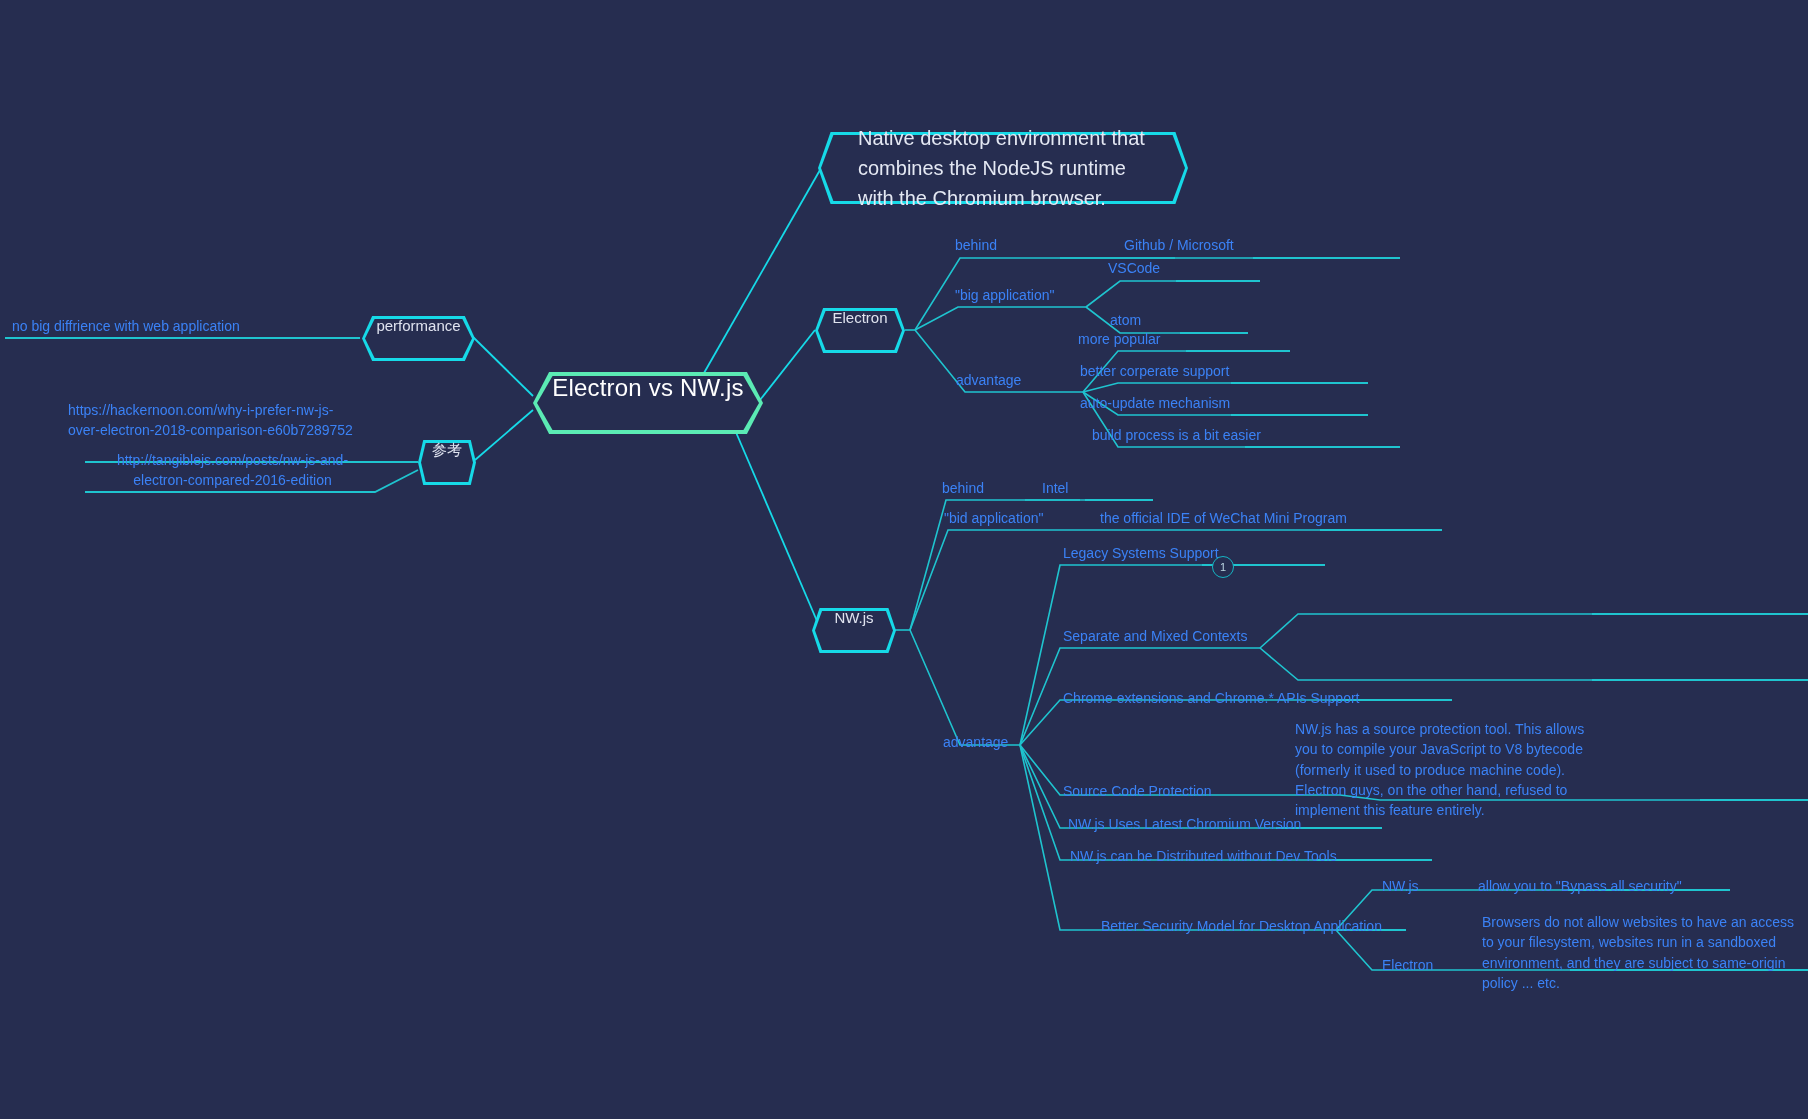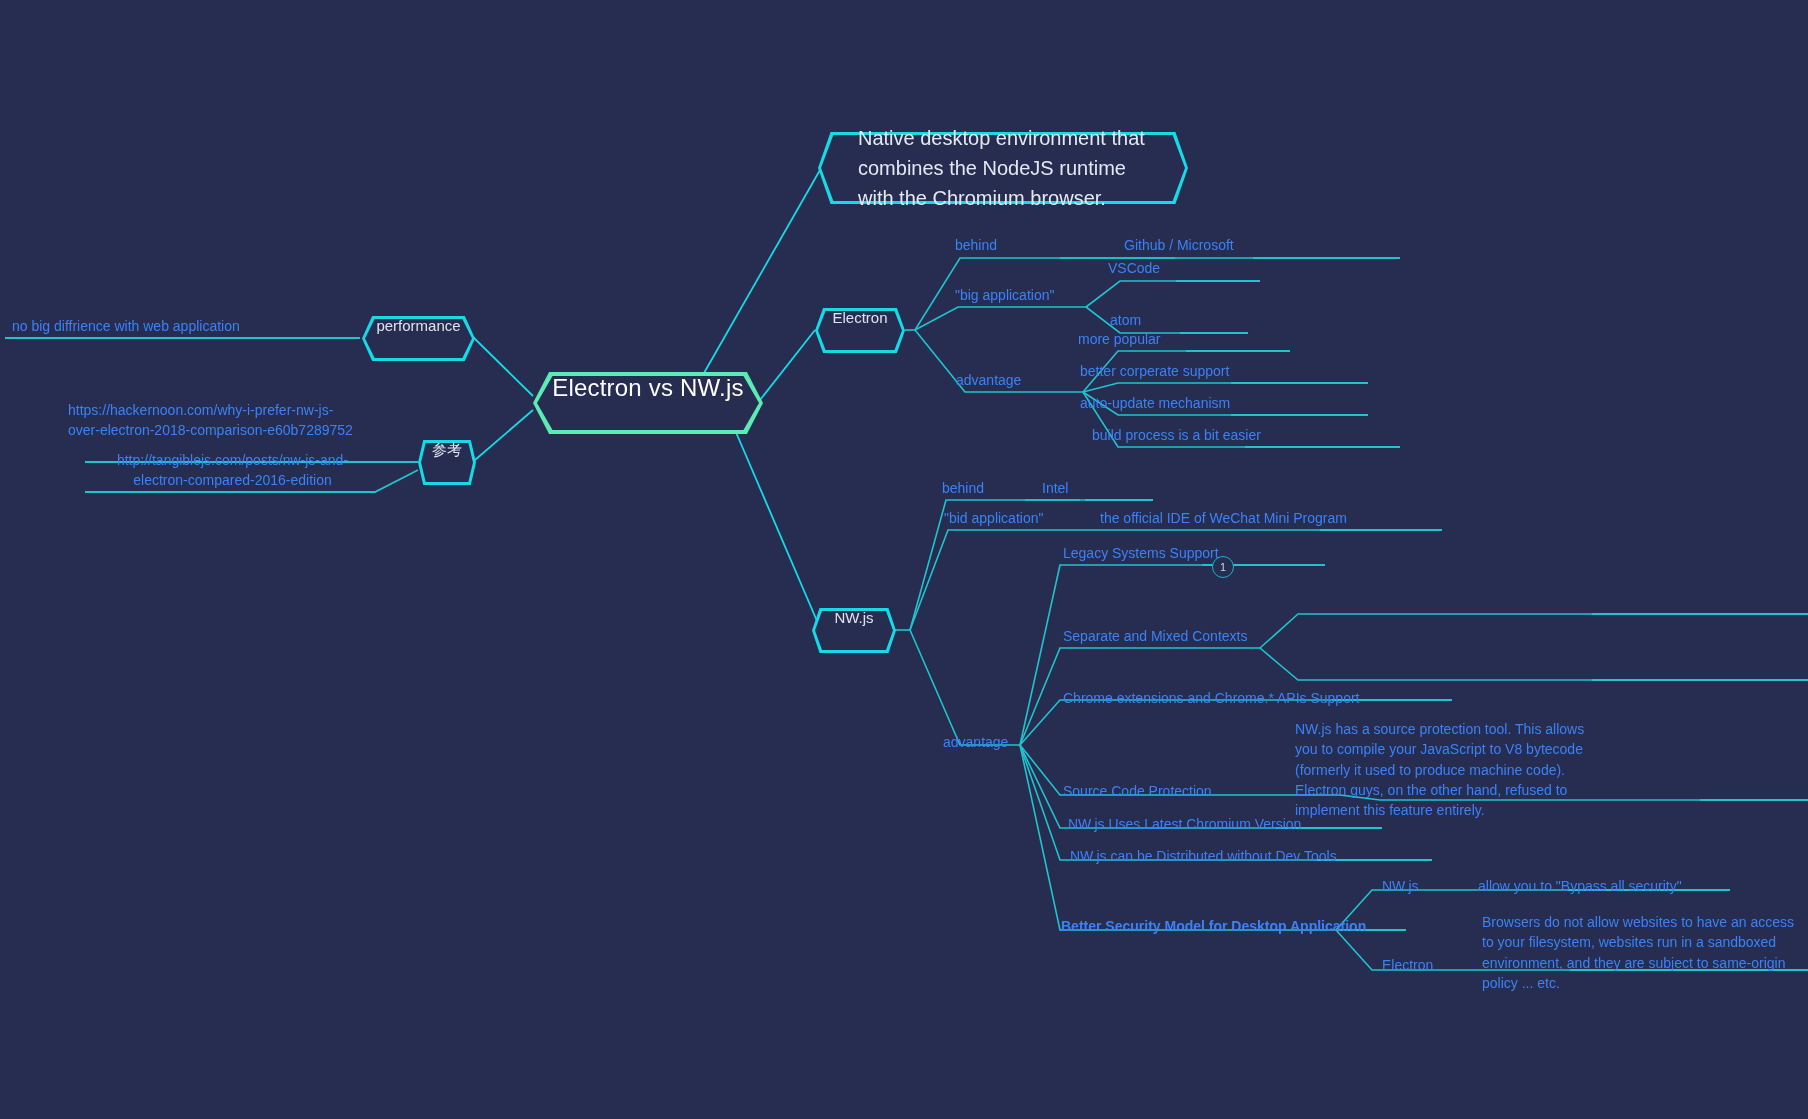--- a/index.html
+++ b/index.html
@@ -288,21 +288,21 @@
   <div class="leaf" style="left:1063px; top:688px;">Chrome extensions and Chrome.* APIs Support</div>
 
   <div class="leaf" style="left:1063px; top:781px;">Source Code Protection</div>
   <div class="leaf" style="left:1295px; top:719px; width:310px;">NW.js has a source protection tool. This allows you to compile your JavaScript to V8 bytecode (formerly it used to produce machine code).
 Electron guys, on the other hand, refused to implement this feature entirely.</div>
 
   <div class="leaf" style="left:1068px; top:814px;">NW.js Uses Latest Chromium Version</div>
 
   <div class="leaf" style="left:1070px; top:846px;">NW.js can be Distributed without Dev Tools</div>
 
-  <div class="leaf" style="left:1061px; top:916px;font-weight:bold;">Better Security Model for Desktop Application</div>
+  <div class="leaf" style="left:1101px; top:916px;">Better Security Model for Desktop Application</div>
 
   <div class="leaf" style="left:1382px; top:876px;">NW.js</div>
   <div class="leaf" style="left:1478px; top:876px;">allow you to "Bypass all security"</div>
 
   <div class="leaf" style="left:1382px; top:955px;">Electron</div>
   <div class="leaf" style="left:1482px; top:912px; width:320px;">Browsers do not allow websites to have an access to your filesystem, websites run in a sandboxed environment, and they are subject to same-origin policy ... etc.</div>
 
 </div>
 
 </body></html>

